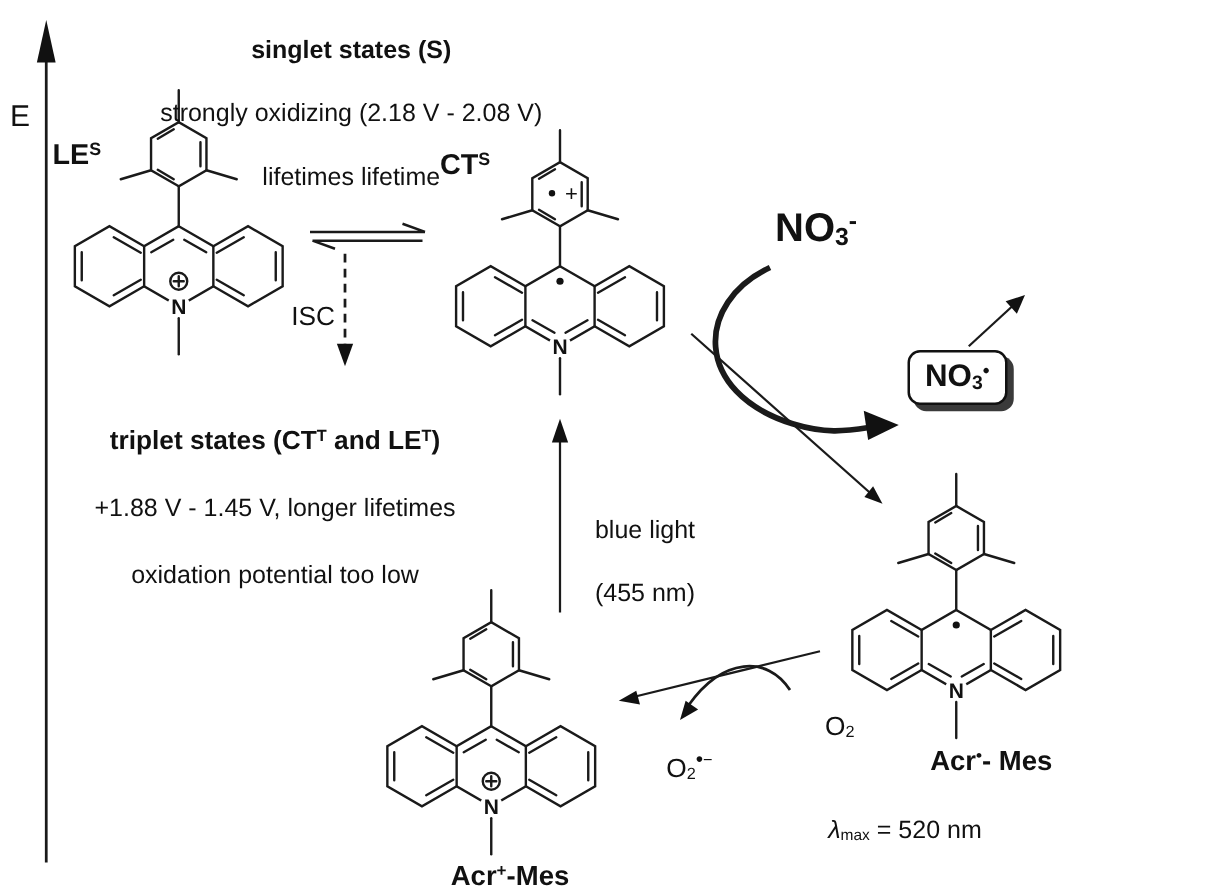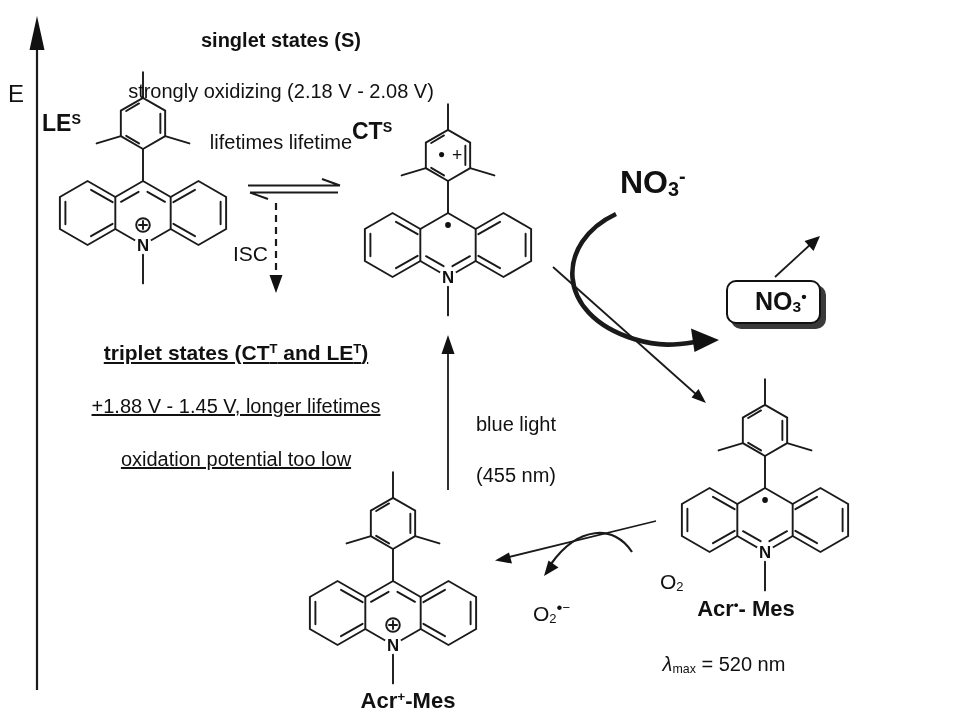--- a/index.html
+++ b/index.html
@@ -9,21 +9,21 @@
   .center{transform:translateX(-50%);text-align:center;}
   .b{font-weight:bold;}
   .sup{font-size:0.62em;vertical-align:0.5em;font-weight:inherit;}
   .sub{font-size:0.62em;vertical-align:-0.15em;font-weight:inherit;}
   .t20{font-size:20px;line-height:26px;margin-top:25px;}
   .t21{font-size:21px;}
   .t22{font-size:22px;}
   .t23{font-size:23px;}
   .t25{font-size:32px;}
   #no3box{border:2.5px solid #111;border-radius:10px;background:#fff;
-          padding:5px 12px 6px 27px;box-shadow:5px 5px 0 #3a3a3a;font-size:25px;font-weight:bold;}
+          padding:5px 12px 6px 12px;box-shadow:5px 5px 0 #3a3a3a;font-size:25px;font-weight:bold;}
   svg{position:absolute;left:0;top:0;}
   .ital{font-style:italic;}
 </style>
 </head>
 <body>
 
 <div id="canvas">
 
   <svg width="977" height="714" viewBox="0 0 977 714">
     <defs>
@@ -123,39 +123,39 @@
     <div class="t20">strongly oxidizing (2.18 V - 2.08 V)</div>
     <div class="t20">lifetimes lifetime</div>
   </div>
 
   <div class="abs t23 b" style="left:42px;top:110px;"><span>LE</span><span class="sup">S</span></div>
 
   <div class="abs t23 b" style="left:352px;top:118px;"><span>CT</span><span class="sup">S</span></div>
 
   <div class="abs t21" style="left:233px;top:242px;">ISC</div>
 
-  <div class="abs center" style="left:236px;top:311px;text-decoration:underline;">
+  <div class="abs center" style="left:220px;top:311px;">
     <div class="t20 b" style="font-size:21px;"><span>triplet states (CT</span><span class="sup">T</span><span> and LE</span><span class="sup">T</span><span>)</span></div>
     <div class="t20" style="line-height:30px;">+1.88 V - 1.45 V, longer lifetimes</div>
     <div class="t20">oxidation potential too low</div>
   </div>
 
   <div class="abs t25 b" style="left:620px;top:164px;"><span>NO</span><span class="sub">3</span><span class="sup">-</span></div>
 
 
   <div class="abs" id="no3box" style="left:726px;top:280px;"><span>NO</span><span class="sub">3</span><span class="sup">•</span></div>
 
   <div class="abs center" style="left:516px;top:386px;">
     <div class="t20">blue light</div>
     <div class="t20">(455 nm)</div>
   </div>
 
   <div class="abs t21" style="left:660px;top:570px;"><span>O</span><span class="sub">2</span></div>
 
   <div class="abs t21" style="left:533px;top:598px;"><span>O</span><span class="sub">2</span><span class="sup" style="font-size:0.8em;">•</span><span class="sup" style="vertical-align:0.7em;">−</span></div>
 
-  <div class="abs center t22 b" style="left:746px;top:596px;"><span>Acr</span><span class="sup">•</span><span>- Mes</span></div>
+  <div class="abs center t22 b" style="left:793px;top:596px;"><span>Acr</span><span class="sup">•</span><span>- Mes</span></div>
 
   <div class="abs center t20" style="left:724px;top:626px;"><span class="ital">λ</span><span class="sub">max</span><span> = 520 nm</span></div>
 
   <div class="abs center t22 b" style="left:392px;top:688px;margin-left:16px;"><span>Acr</span><span class="sup">+</span><span>-Mes</span></div>
 
 </div>
 
 </body></html>

